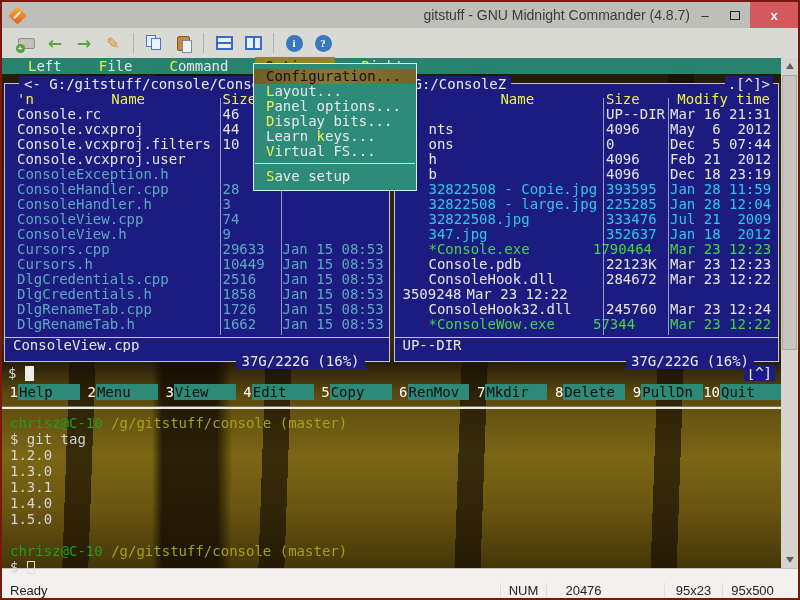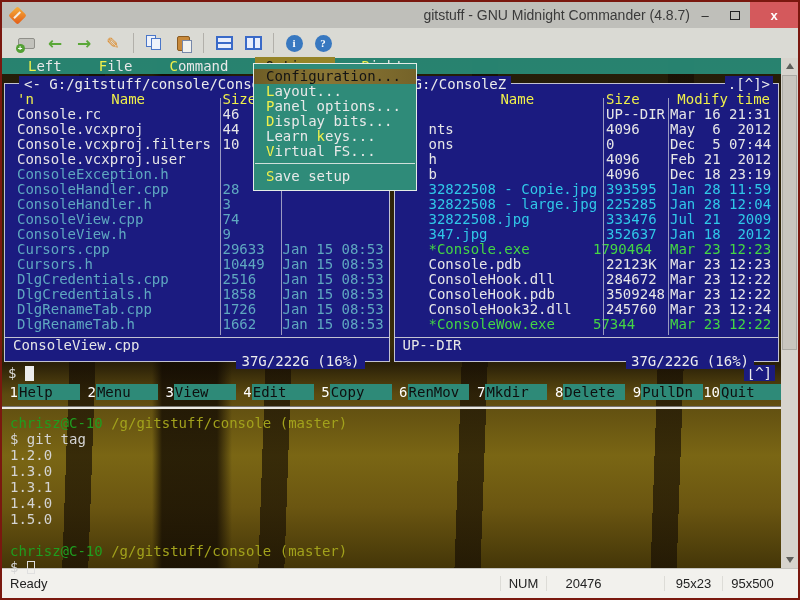--- a/index.html
+++ b/index.html
@@ -100,21 +100,21 @@
   
   .scroll { position:absolute; right:0; top:0; bottom:0; width:17px; background:#d7d4cd; }
   .sarr { position:absolute; left:0; width:17px; height:16px; display:flex; align-items:center; justify-content:center; }
   .sarr.up { top:0; } .sarr.down { bottom:0; }
   .tri-up { width:0; height:0; border-left:4px solid transparent; border-right:4px solid transparent; border-bottom:6px solid #5f5f5b; }
   .tri-down { width:0; height:0; border-left:4px solid transparent; border-right:4px solid transparent; border-top:6px solid #5f5f5b; }
   .sthumb { position:absolute; left:1px; width:15px; top:17px; height:275px; background:#c9c6bf; border:1px solid #abaaa4; }
 
   
   .statusbar { height:30px; background:#f2f1ed; border-top:1px solid #c6c5c0; display:flex;
-               align-items:center; font-size:13px; color:#222; }
+               align-items:flex-end; font-size:13px; color:#222; }
   .sbcell { display:flex; align-items:center; justify-content:center; border-left:1px solid #dddcd7; }
   .sb-ready { flex:1; justify-content:flex-start; padding-left:8px; border-left:none; }
   .sb-b1 { width:38px; } .sb-num { width:46px; } .sb-val { width:74px; }
   .sb-b2 { width:44px; } .sb-s1 { width:58px; } .sb-s2 { width:60px; }
   .grip { width:16px; border-left:1px solid #dddcd7;
           background-image:radial-gradient(#9a9993 1px, rgba(0,0,0,0) 1.3px); background-size:4px 4px;
           background-position:2px 14px; }
 </style>
 </head>
 <body>
@@ -228,21 +228,21 @@
               <div class="row w"><span class="cname">ons</span><span class="csize">0</span><span class="cmtime">Dec  5 07:44</span></div>
               <div class="row w"><span class="cname">h</span><span class="csize">4096</span><span class="cmtime">Feb 21  2012</span></div>
               <div class="row w"><span class="cname">b</span><span class="csize">4096</span><span class="cmtime">Dec 18 23:19</span></div>
               <div class="row c"><span class="cname">32822508 - Copie.jpg</span><span class="csize">393595</span><span class="cmtime">Jan 28 11:59</span></div>
               <div class="row c"><span class="cname">32822508 - large.jpg</span><span class="csize">225285</span><span class="cmtime">Jan 28 12:04</span></div>
               <div class="row c"><span class="cname">32822508.jpg</span><span class="csize">333476</span><span class="cmtime">Jul 21  2009</span></div>
               <div class="row c"><span class="cname">347.jpg</span><span class="csize">352637</span><span class="cmtime">Jan 18  2012</span></div>
               <div class="row g"><span class="cname">*Console.exe</span><span class="csize">1790464</span><span class="cmtime">Mar 23 12:23</span></div>
               <div class="row w"><span class="cname">Console.pdb</span><span class="csize">22123K</span><span class="cmtime">Mar 23 12:23</span></div>
               <div class="row w"><span class="cname">ConsoleHook.dll</span><span class="csize">284672</span><span class="cmtime">Mar 23 12:22</span></div>
-              <div class="row w"><span class="cname">ConsoleHook.pdb</span><span class="csize">3509248</span><span class="cmtime">Mar 23 12:22</span></div>
+              <div class="row w"><span class="csize">3509248</span><span class="cmtime">Mar 23 12:22</span></div>
               <div class="row w"><span class="cname">ConsoleHook32.dll</span><span class="csize">245760</span><span class="cmtime">Mar 23 12:24</span></div>
               <div class="row g"><span class="cname">*ConsoleWow.exe</span><span class="csize">57344</span><span class="cmtime">Mar 23 12:22</span></div>
             </div>
           <div class="pmini">UP--DIR</div>
           <span class="pfree">37G/222G (16%)</span>
         </div>
       </div>
 
       <div class="ddmenu" id="ddmenu">
           <div class="dditem sel"><span>Configuration...</span><span class="hot"></span><span></span></div>

